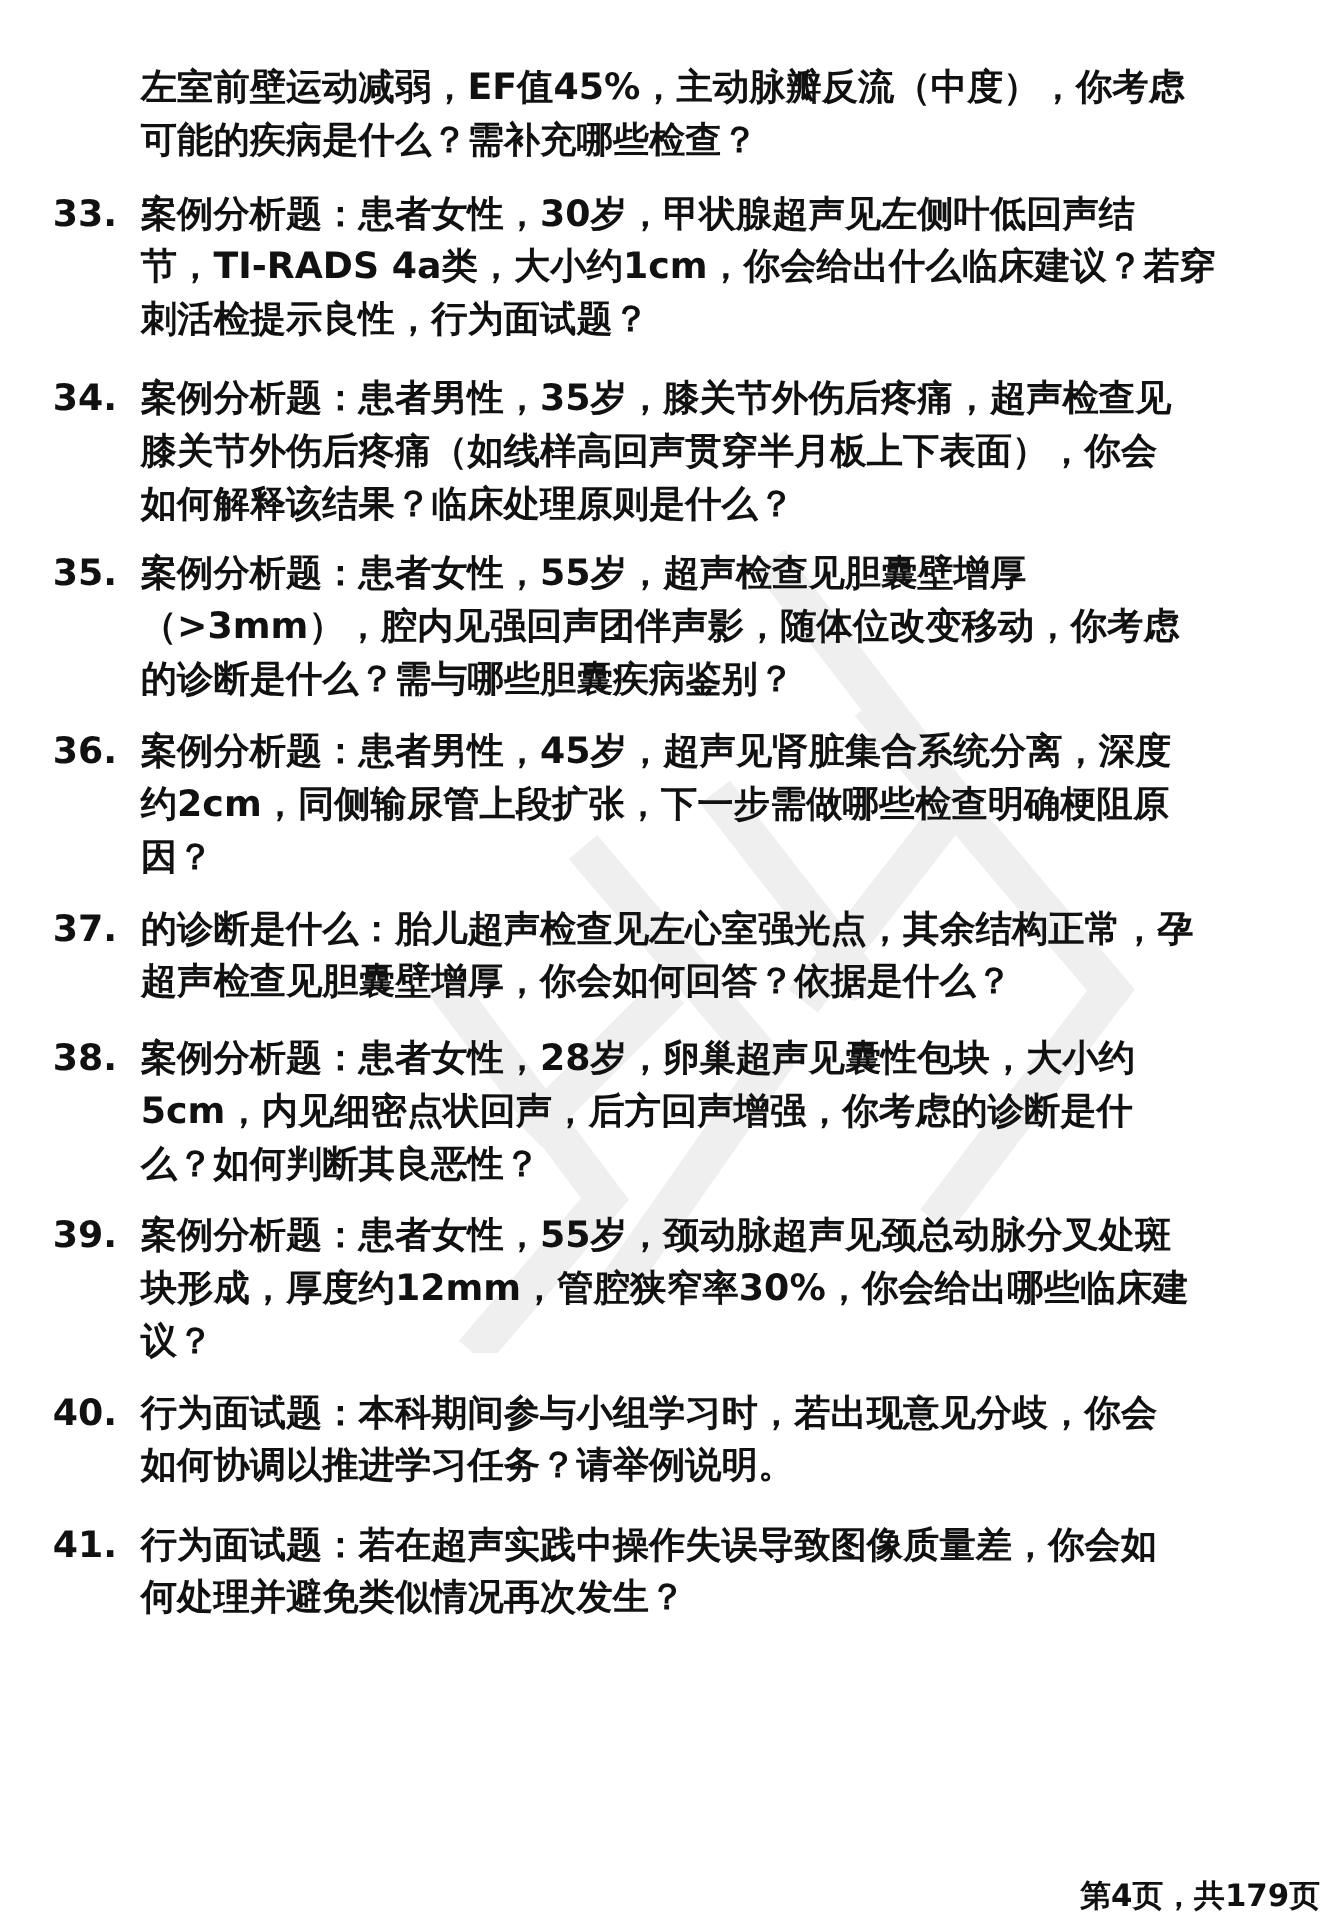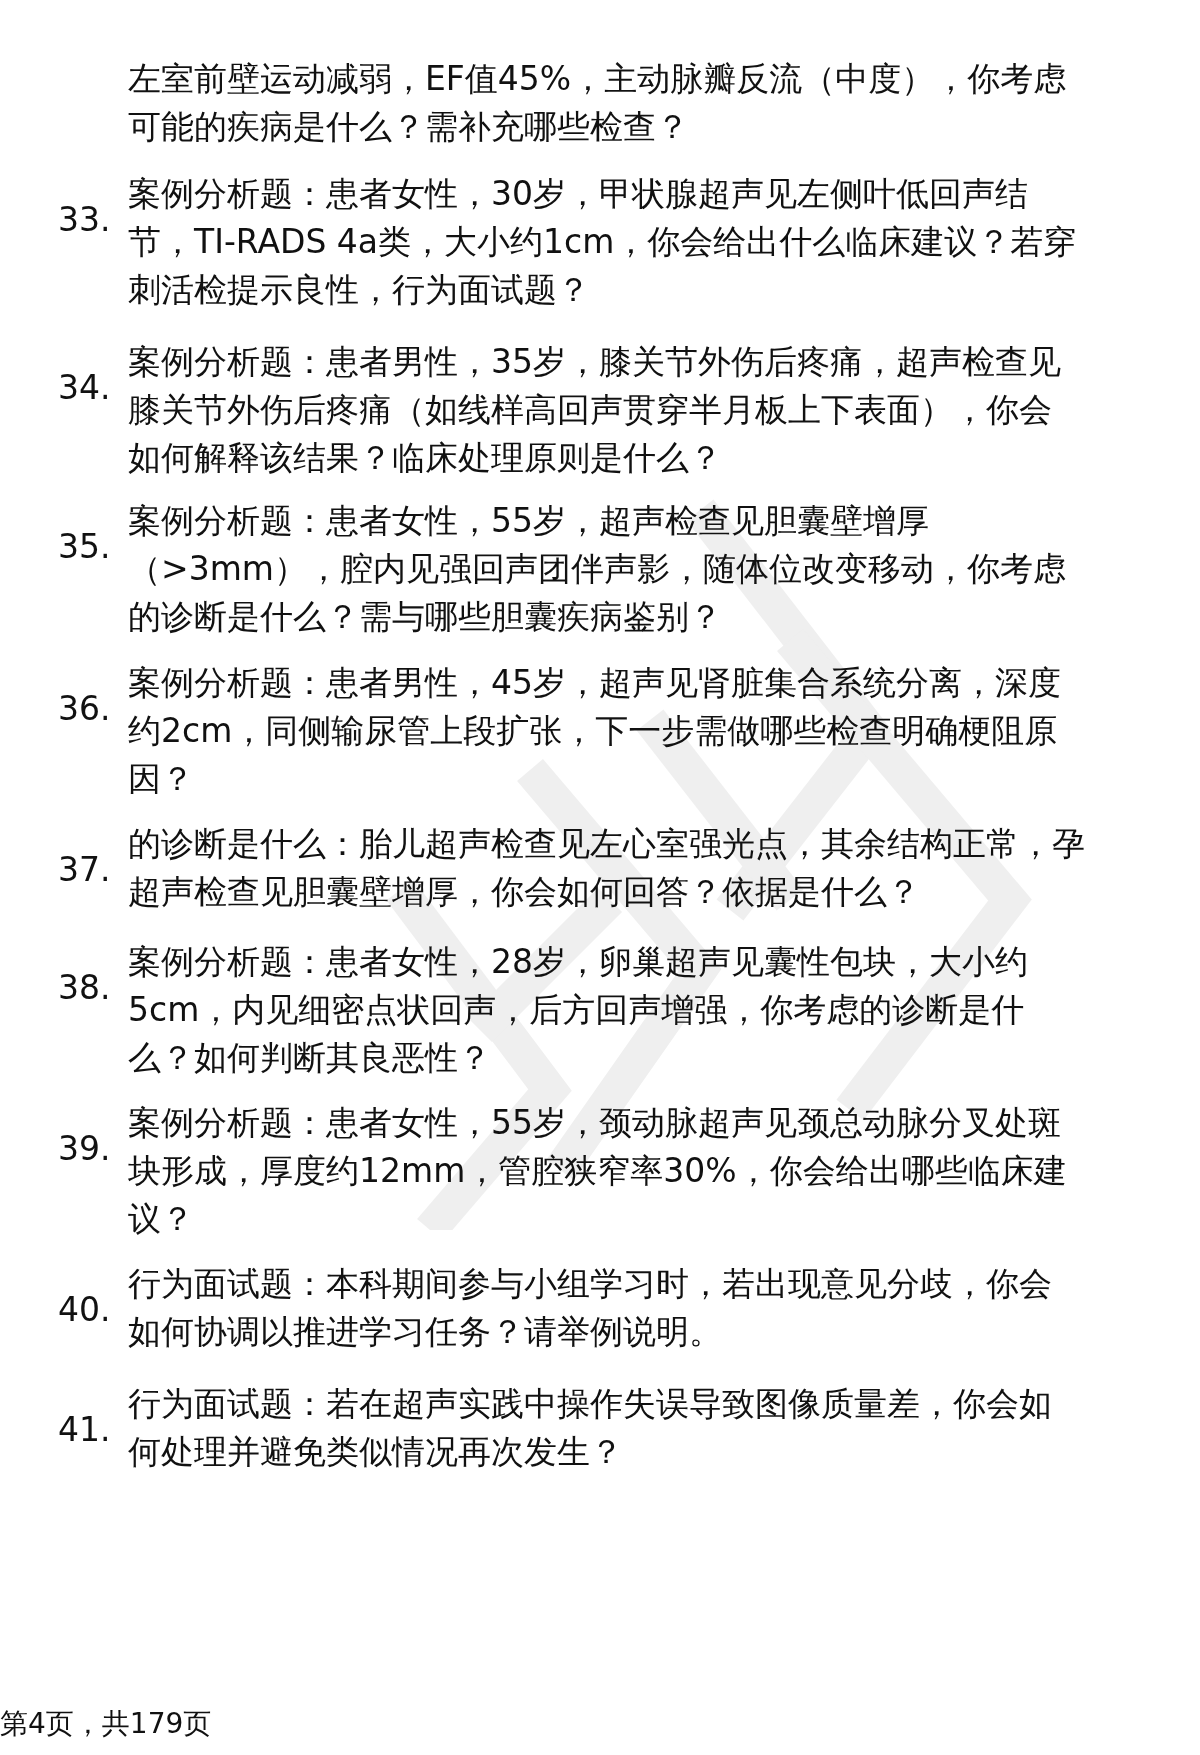--- a/index.html
+++ b/index.html
@@ -14,20 +14,21 @@
       overflow: hidden;
       font-family: "DejaVu Sans", "Liberation Sans", sans-serif;
       color: #111111;
     }
     .page {
       position: absolute;
       left: 0;
       top: 0;
       width: 1200px;
       height: 1542px;
+      font-weight: bold;
     }
     .watermark {
       position: absolute;
       left: 230px;
       top: 470px;
       width: 820px;
       height: 760px;
       pointer-events: none;
       opacity: 0.09;
       z-index: 0;
@@ -41,42 +42,41 @@
     }
     .q {
       position: absolute;
       left: 0;
       width: 1200px;
       font-size: 33px;
       line-height: 48px;
     }
     .q .num {
       position: absolute;
-      left: 58px;
+      left: 48px;
       top: 0;
       width: 70px;
       white-space: nowrap;
-      margin-top: 26px;
     }
     .q .body {
       position: absolute;
       left: 128px;
       top: 0;
       width: 1025px;
     }
     .q .body .line {
       display: block;
       white-space: nowrap;
     }
     .footer {
       position: absolute;
       left: 0;
       width: 1200px;
       top: 1706px;
-      text-align: left;
+      text-align: right;
       font-size: 28px;
       line-height: 36px;
     }
   </style>
 </head>
 <body>
 
 <div class="page">
 
   <svg class="watermark" viewBox="0 0 820 760" xmlns="http://www.w3.org/2000/svg">

